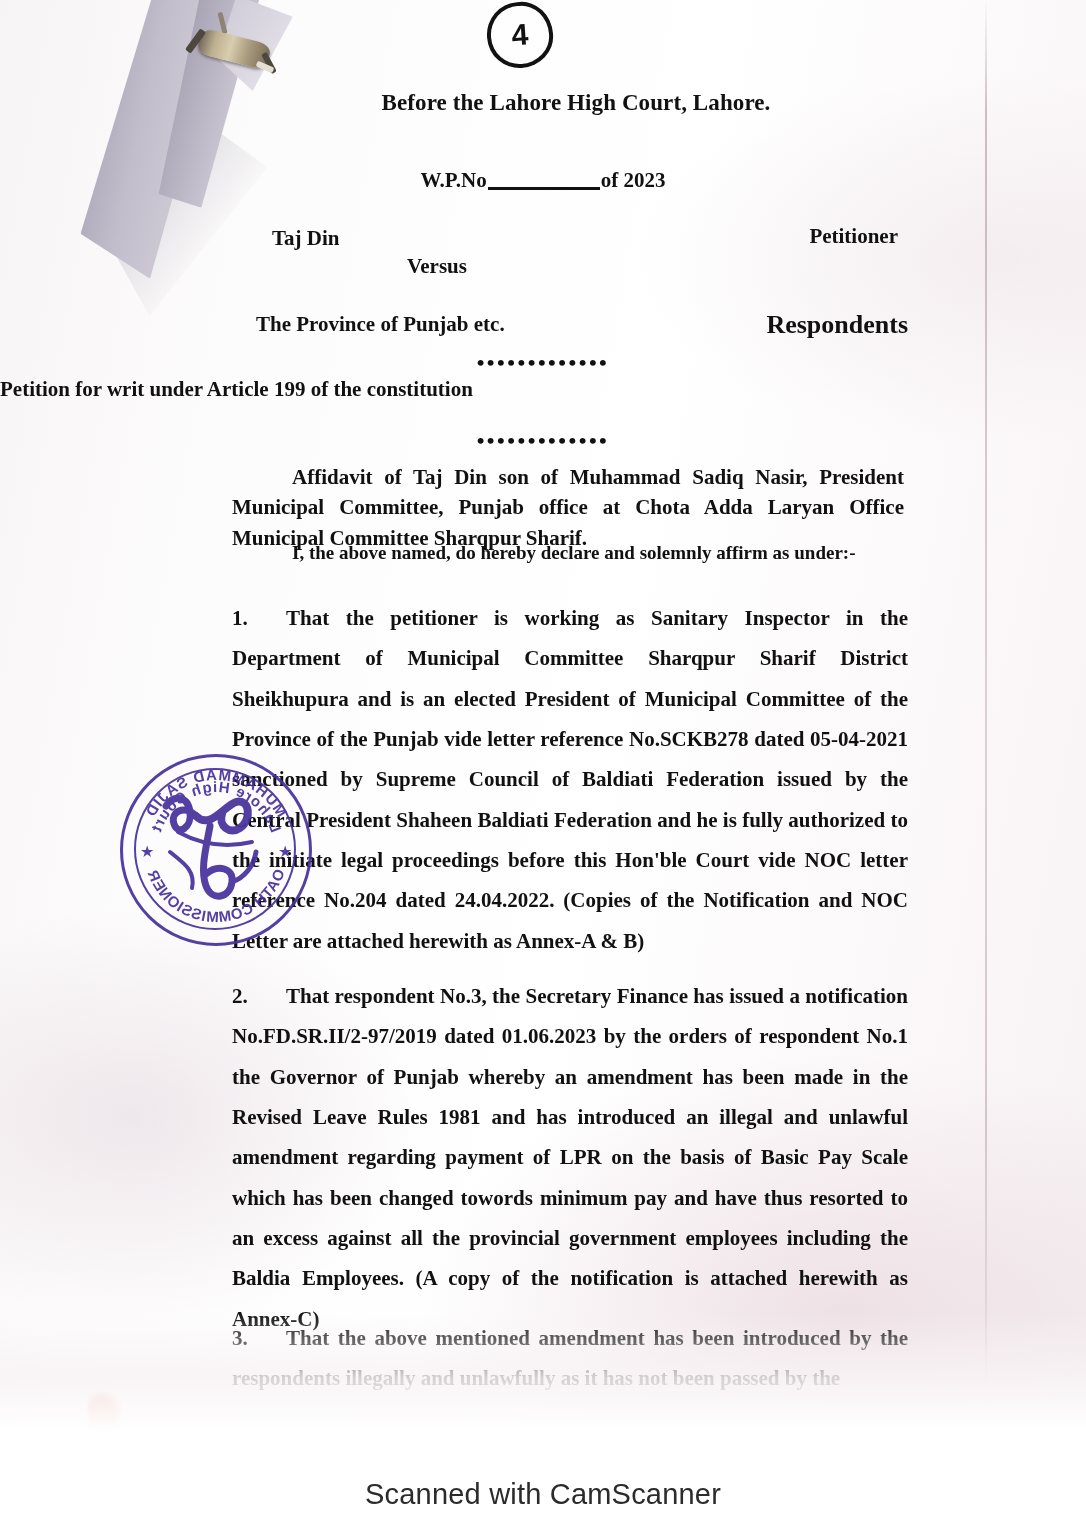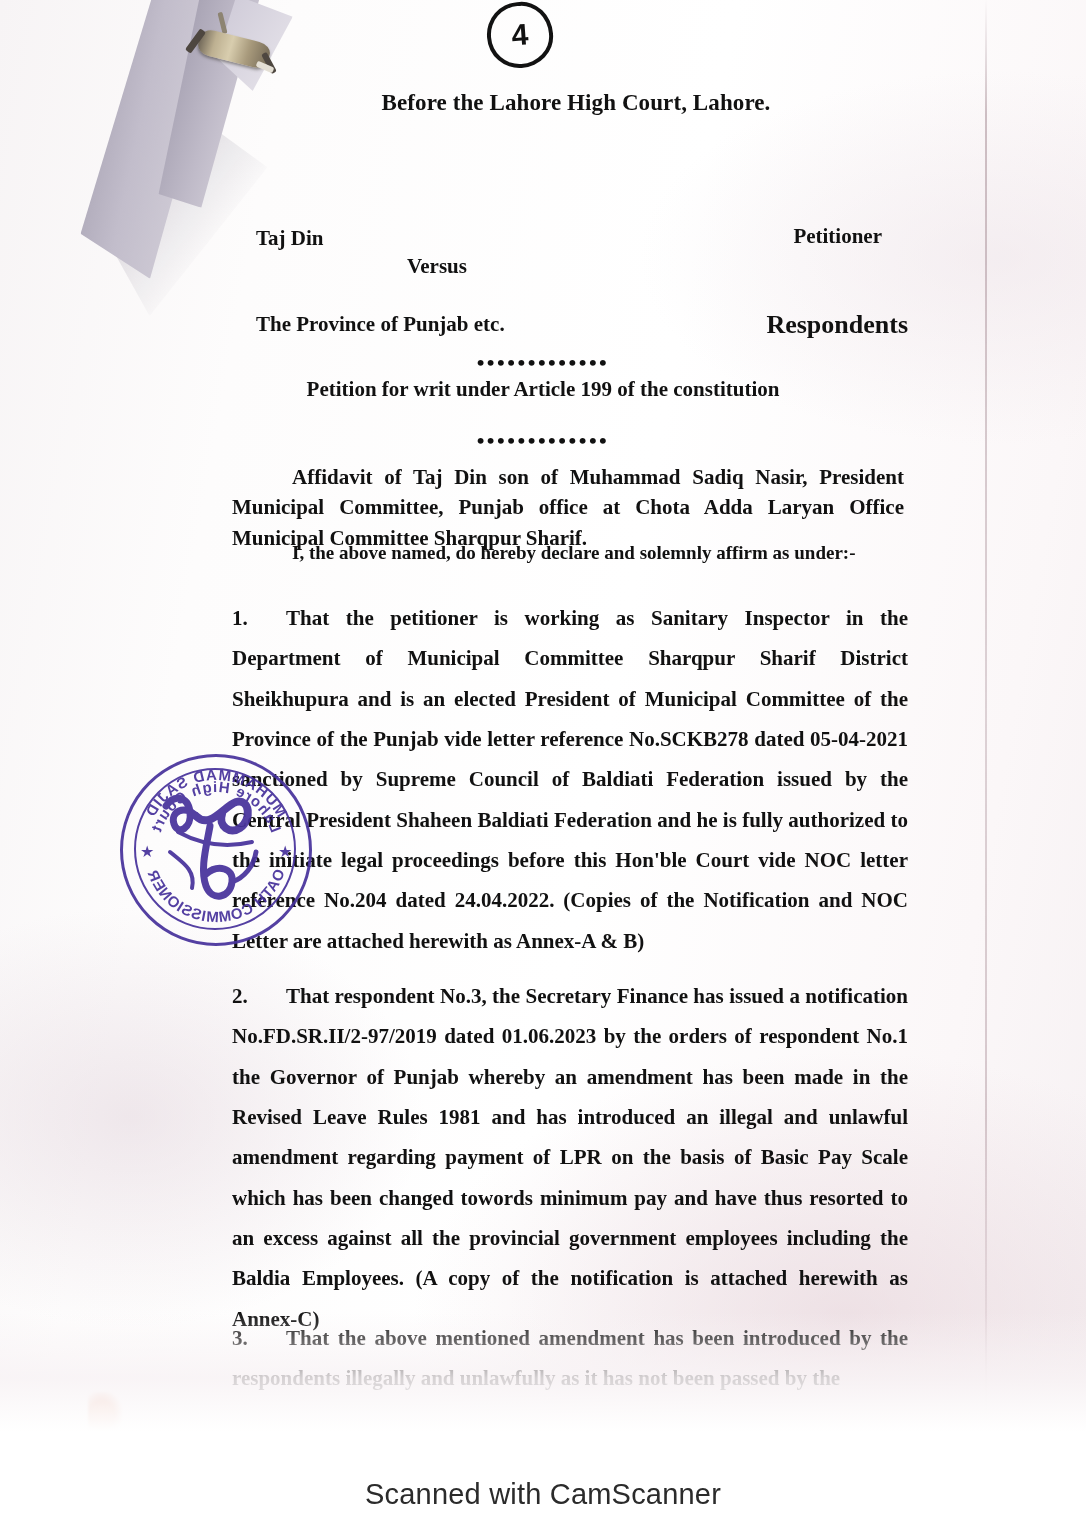--- a/index.html
+++ b/index.html
@@ -104,39 +104,39 @@
   }
   #case-number{
     position:absolute;left:0;top:168px;width:1086px;
     text-align:center;font-size:21px;font-weight:bold;
   }
   #case-number .blank{
     display:inline-block;width:112px;border-bottom:3px solid #111;
     vertical-align:-3px;margin:0 1px;
   }
 
-  #petitioner-row{position:absolute;left:0;top:226px;width:1070px;height:30px;}
+  #petitioner-row{position:absolute;left:16px;top:226px;width:1070px;height:30px;}
   #petitioner-name{position:absolute;left:256px;top:0;font-size:21px;font-weight:bold;}
   #petitioner-label{position:absolute;right:188px;top:-2px;font-size:21px;font-weight:bold;}
   #versus{position:absolute;left:0;top:254px;width:874px;text-align:center;font-size:21px;font-weight:bold;}
   #respondent-row{position:absolute;left:0;top:312px;width:1086px;height:30px;}
   #respondent-name{position:absolute;left:256px;top:0;font-size:21px;font-weight:bold;text-align:center;}
   #respondent-label{position:absolute;right:178px;top:-2px;font-size:26px;font-weight:bold;}
 
   .dot-rule{
     position:absolute;width:1086px;text-align:center;
     font-size:22px;font-weight:bold;letter-spacing:2.5px;color:#111;
     line-height:1;
   }
   #dots-top{left:0;top:352px;}
   #dots-bottom{left:0;top:430px;}
 
   #petition-subject{
     position:absolute;left:0;top:376px;width:1086px;
-    text-align:center;font-size:21px;font-weight:bold;line-height:1.32;
+    font-size:21px;font-weight:bold;line-height:1.32;
   }
   #petition-subject span{display:block;}
 
   #affidavit-block{
     position:absolute;left:232px;top:462px;width:672px;
     font-size:21px;font-weight:bold;line-height:1.45;
     text-align:justify;text-indent:60px;
     -webkit-hyphens:none;hyphens:none;
   }
   #affidavit-declaration{
@@ -208,20 +208,23 @@
     <div class="knot-tail" id="tail-2"></div>
     <div class="knot-tail" id="tail-4"></div>
   </div>
 
   <div id="doc">
 
     <div id="page-number">4</div>
 
     <div id="court-title">Before the Lahore High Court, Lahore.</div>
 
+    <div id="case-number">
+      <span>W.P.No</span><span class="blank"></span><span>of 2023</span>
+    </div>
 
     <div id="petitioner-row">
       <span id="petitioner-name">Taj Din</span>
       <span id="petitioner-label">Petitioner</span>
     </div>
 
     <div id="versus">Versus</div>
 
     <div id="respondent-row">
       <span id="respondent-name">The Province of Punjab etc.</span>

